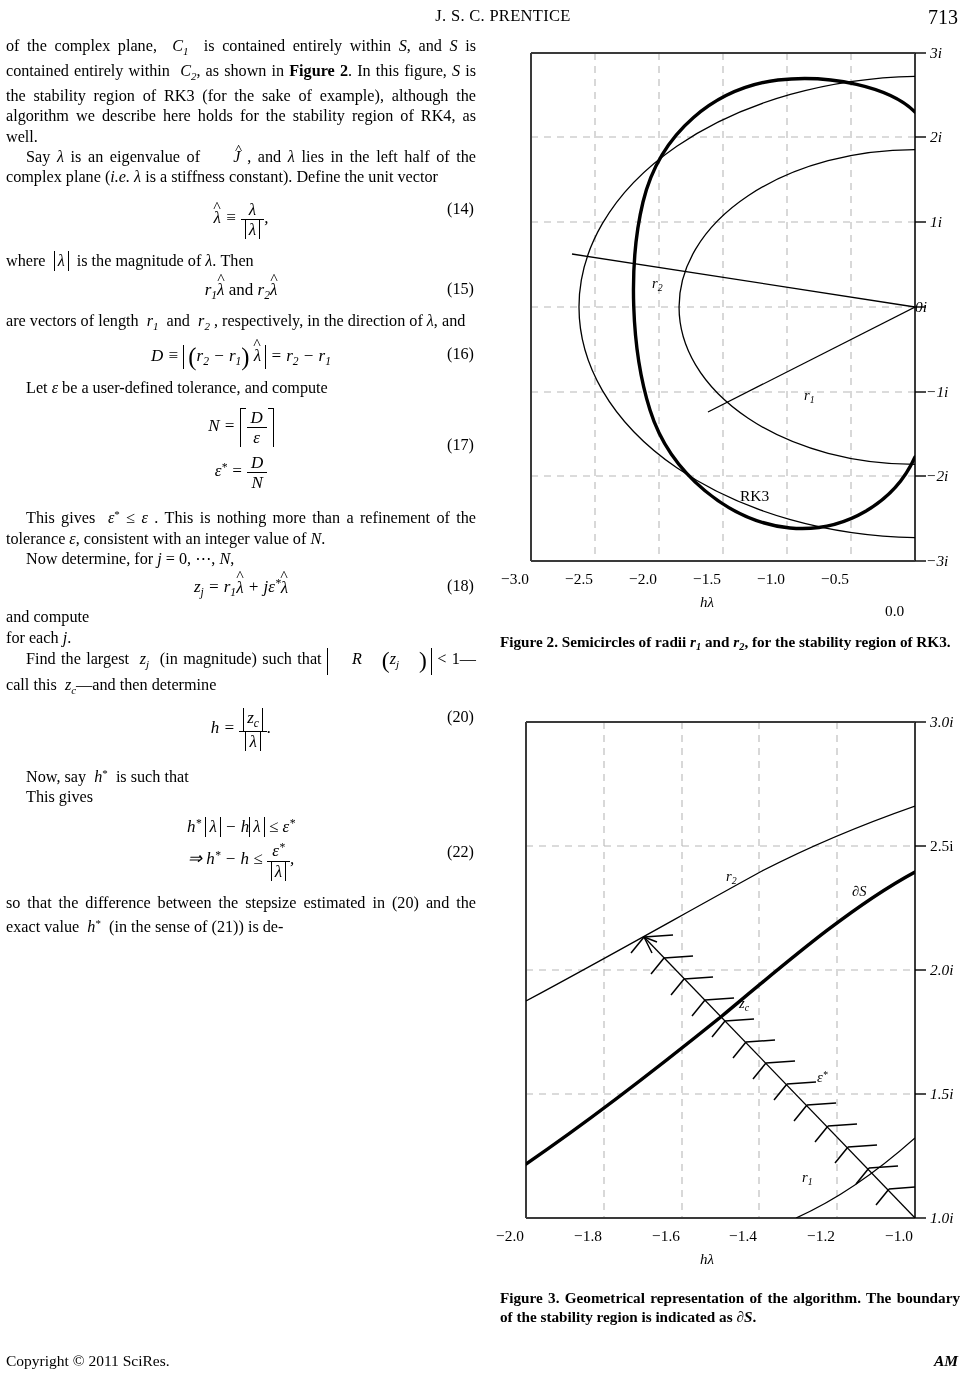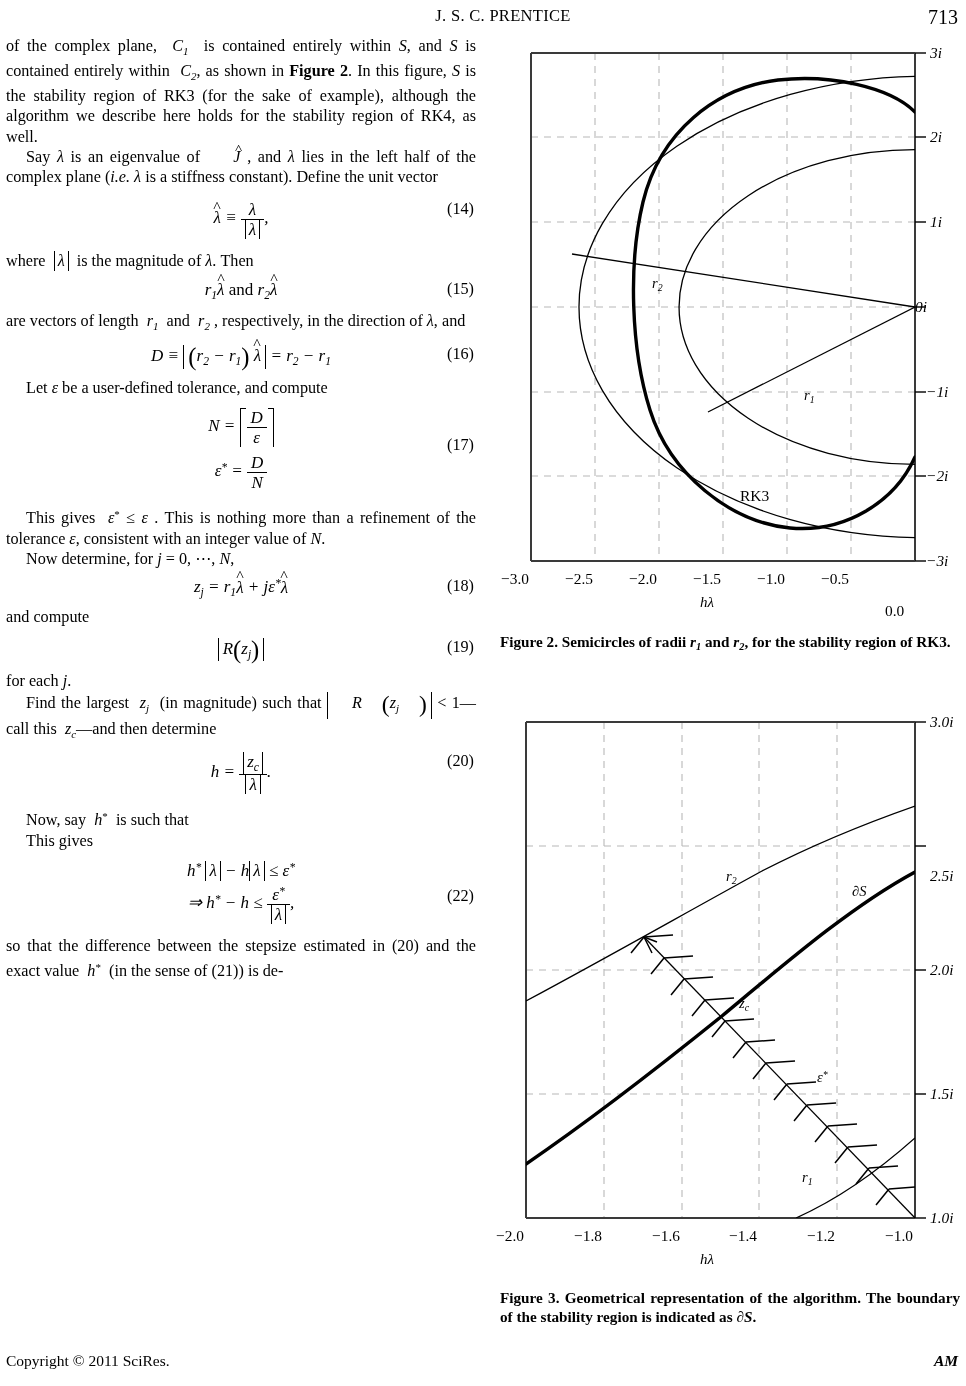--- a/index.html
+++ b/index.html
@@ -119,24 +119,20 @@
 
     <p class="body ind">Now determine, for <span class="it">j</span> = 0, ⋯, <span class="it">N</span>,</p>
 
     <div class="eq" style="margin-top:8px;margin-bottom:8px;">
       <span class="mi">z</span><sub class="s">j</sub> = <span class="mi">r</span><sub class="s">1</sub><span class="hat mi">λ</span> + <span class="mi">j</span><span class="mi">ε</span><sup class="s">*</sup><span class="hat mi">λ</span>
       <span class="num">(18)</span>
     </div>
 
     <p class="body">and compute</p>
 
-    <div class="eq" style="margin-top:10px;margin-bottom:10px;">
-      <span class="bigbars"><span class="mi">R</span><span class="paren">(</span><span class="mi">z</span><sub class="s">j</sub><span class="paren">)</span></span>
-      <span class="num">(19)</span>
-    </div>
 
     <p class="body">for each <span class="it">j</span>.</p>
 
     <p class="body ind">Find the largest &nbsp;<span class="mi">z</span><sub class="s">j</sub>&nbsp; (in magnitude) such that <span class="bigbars"><span class="mi">R</span><span class="paren">(</span><span class="mi">z</span><sub class="s">j</sub><span class="paren">)</span></span> &lt; 1—call this &nbsp;<span class="mi">z</span><sub class="s">c</sub>—and then determine</p>
 
     <div class="eq" style="margin-top:8px;margin-bottom:12px;">
       <span class="mi">h</span> = <span class="frac"><span class="nu"><span class="bars"><span class="mi">z</span><sub class="s">c</sub></span></span><span class="de"><span class="bars"><span class="mi">λ</span></span></span></span>.
       <span class="num">(20)</span>
     </div>
 
@@ -315,21 +311,21 @@
       </svg>
 
       <span class="curvelbl" style="left:226px;top:160px;">r<sub class="s">2</sub></span>
       <span class="curvelbl" style="left:352px;top:175px;">∂S</span>
       <span class="curvelbl" style="left:239px;top:287px;">z<sub class="s">c</sub></span>
       <span class="curvelbl" style="left:317px;top:361px;">ε<sup class="s">*</sup></span>
       <span class="curvelbl" style="left:302px;top:461px;">r<sub class="s">1</sub></span>
 
       
       <span class="tick y" style="left:430px;top:5px;font-style:italic;">3.0i</span>
-      <span class="tick y" style="left:430px;top:129px;font-style:italic;margin-top:30px;">2.5i</span>
+      <span class="tick y" style="left:430px;top:129px;">2.5i</span>
       <span class="tick y" style="left:430px;top:253px;font-style:italic;text-align:right;">2.0i</span>
       <span class="tick y" style="left:430px;top:377px;font-style:italic;">1.5i</span>
       <span class="tick y" style="left:430px;top:501px;font-style:italic;">1.0i</span>
 
       
       <span class="tick x" style="left:-4px;top:519px;">−2.0</span>
       <span class="tick x" style="left:74px;top:519px;">−1.8</span>
       <span class="tick x" style="left:152px;top:519px;">−1.6</span>
       <span class="tick x" style="left:229px;top:519px;">−1.4</span>
       <span class="tick x" style="left:307px;top:519px;">−1.2</span>

